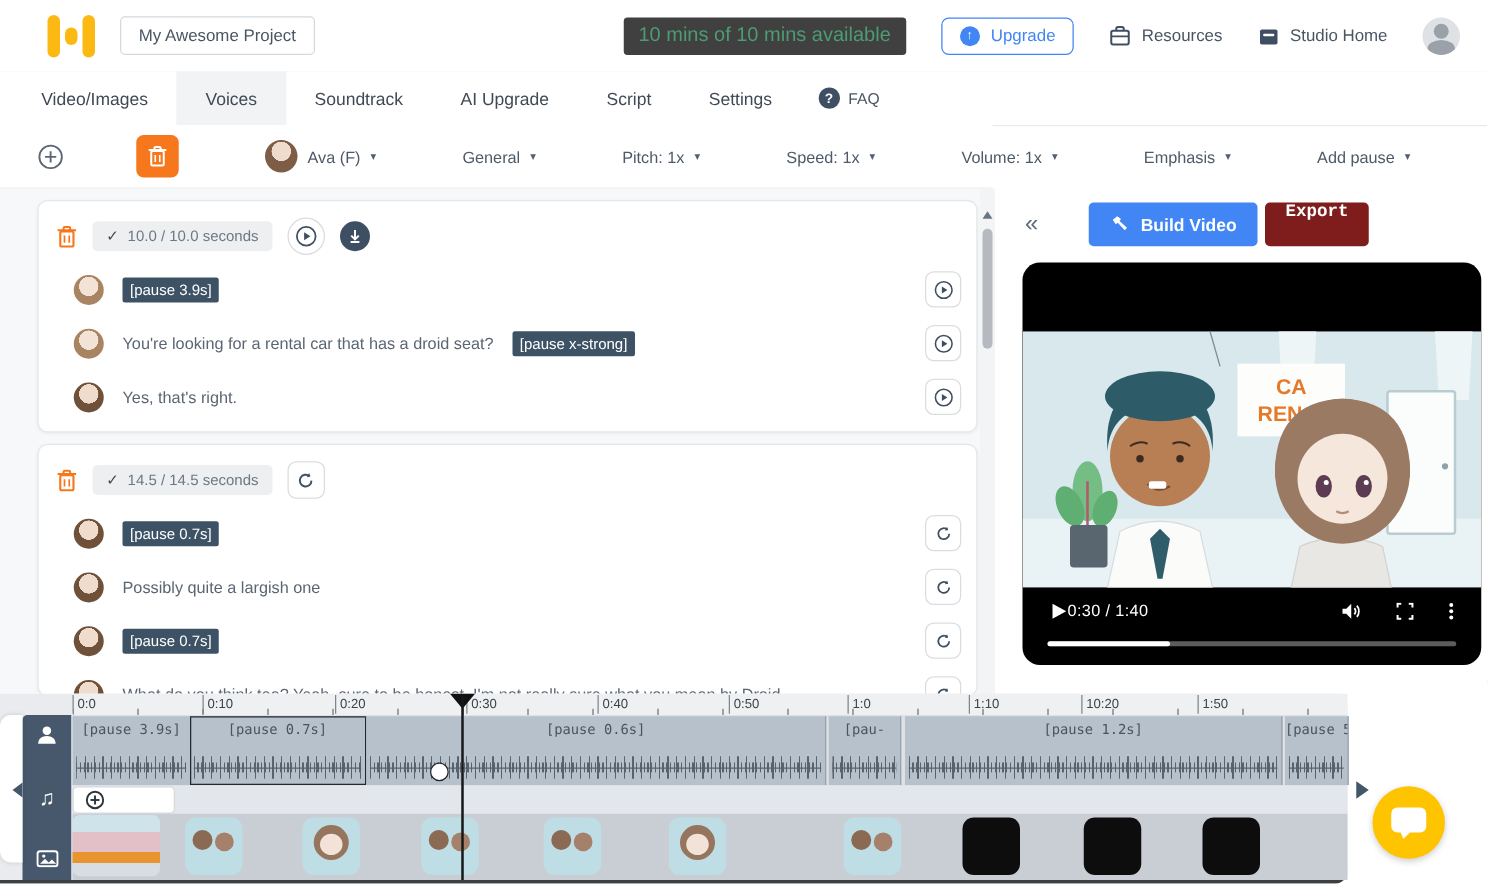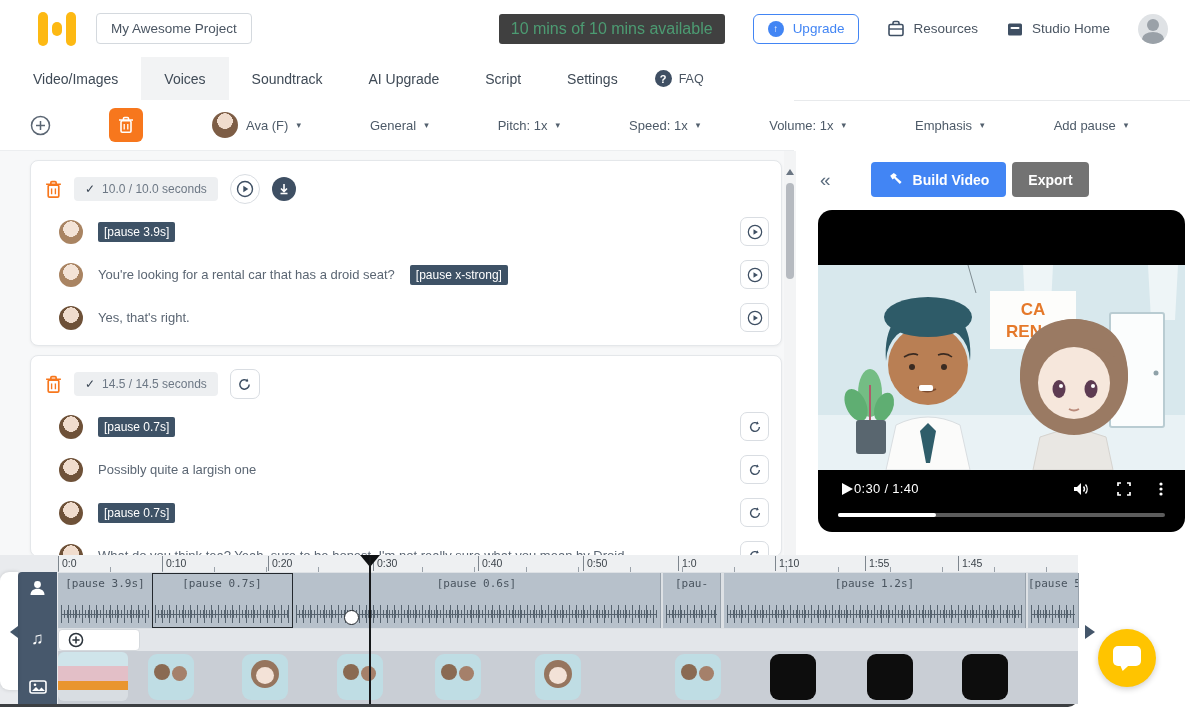--- a/index.html
+++ b/index.html
@@ -75,22 +75,22 @@
   .hscroll{position:absolute;top:541px;left:798px;width:392px;height:9px;background:#f0f0f0;}
   .harrow{position:absolute;left:2px;top:1px;width:0;height:0;border:3.5px solid transparent;border-right:5px solid #8b939b;}
   .hthumb{position:absolute;left:13px;top:1px;right:0;height:7px;background:#c6c9cd;border-radius:3px;}
 
   
   .panel{position:absolute;top:151px;left:796px;width:394px;height:404px;background:#fff;}
   .panel-hd{display:flex;align-items:center;padding:11px 4px 0 24px;}
   .collapse{font-size:19px;color:#5a6b7d;line-height:1;}
   .build{margin-left:40px;background:#4285f4;color:#ffffff;border:none;border-radius:4px;height:35px;
          display:flex;align-items:center;gap:10px;padding:0 17px;font-size:14px;font-weight:bold;}
-  .export{margin-left:6px;background:#737373;color:#fff;border:none;border-radius:4px;height:35px;
-          display:flex;align-items:center;padding:0 16px;font-size:14px;font-weight:bold;}
+  .export{margin-left:6px;background:#7f1d1d;color:#fff;border:none;border-radius:4px;height:35px;
+          display:flex;padding:0 16px;font-size:14px;font-weight:bold;font-family:Liberation Mono, monospace;}
   .video{position:absolute;top:59px;left:22px;width:367px;height:322px;background:#000;
          border-radius:14px;overflow:hidden;}
   .scene{position:absolute;top:55px;left:0;width:367px;height:205px;}
   .vctrl{position:absolute;bottom:0;left:0;right:0;height:62px;color:#fff;}
   .vctrl-row{display:flex;align-items:center;padding:11px 22px 0 22px;}
   .vtime{font-size:13px;letter-spacing:.3px;}
   .vicons{margin-left:auto;display:flex;align-items:center;gap:28px;}
   .vbar{position:absolute;left:20px;right:20px;bottom:15px;height:4px;background:#5c5c5c;border-radius:2px;}
   .vbar-fill{width:30%;height:100%;background:#fff;border-radius:2px;}
 
@@ -513,22 +513,22 @@
 
       <div class="ruler">
         <span class="rlabel" style="left:0">0:0</span>
         <span class="rlabel" style="left:104px">0:10</span>
         <span class="rlabel" style="left:210px">0:20</span>
         <span class="rlabel" style="left:315px">0:30</span>
         <span class="rlabel" style="left:420px">0:40</span>
         <span class="rlabel" style="left:525px">0:50</span>
         <span class="rlabel" style="left:620px">1:0</span>
         <span class="rlabel" style="left:717px">1:10</span>
-        <span class="rlabel" style="left:807px">1:55</span>
-        <span class="rlabel" style="left:900px">1:45</span>
+        <span class="rlabel" style="left:807px">10:20</span>
+        <span class="rlabel" style="left:900px">1:50</span>
       </div>
 
       <div class="atrack">
         <div class="ablock" style="left:0;width:94px">
           <span class="albl">[pause 3.9s]</span>
           <span class="wave"></span>
         </div>
         <div class="ablock sel" style="left:94px;width:140px">
           <span class="albl">[pause 0.7s]</span>
           <span class="wave"></span>

